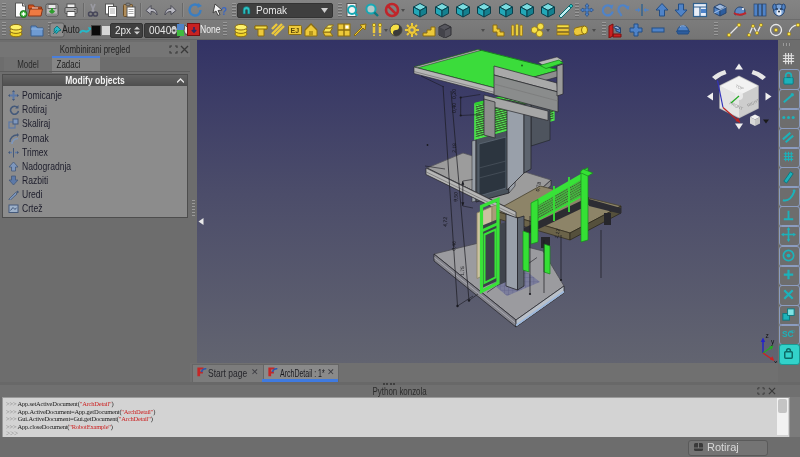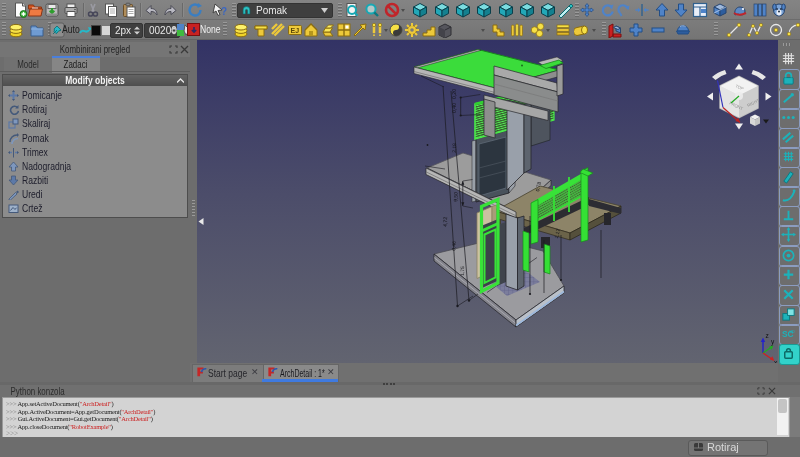--- a/index.html
+++ b/index.html
@@ -223,21 +223,21 @@
   </svg>
 <div class="abs" style="left:91px;top:25px;width:8px;height:9px;background:#0a0a0a;border:1px solid #444"></div>
 <div class="abs" style="left:101px;top:25px;width:8px;height:9px;background:#d6d6d6;border:1px solid #777"></div>
 <div class="combo" style="left:110px;top:22.5px;width:31px;height:13px">
     <span style="position:absolute;left:4px;top:1px">2px</span>
 <svg style="position:absolute;right:2px;top:2px" width="6" height="9" viewBox="0 0 6 9">
       <path d="M0 3.5 3 .5l3 3zM0 5.5l3 3 3-3z" fill="#cfcfcf"></path>
     </svg>
   </div>
 <div class="combo" style="left:144px;top:22.5px;width:34px;height:13px">
-    <span style="position:absolute;left:4px;top:1px">00200</span>
+    <span style="position:absolute;left:4px;top:1px">00400</span>
 <svg style="position:absolute;right:2px;top:2px" width="6" height="9" viewBox="0 0 6 9">
       <path d="M0 3.5 3 .5l3 3zM0 5.5l3 3 3-3z" fill="#cfcfcf"></path>
     </svg>
   </div>
 <svg class="i" style="left:176px;top:21.5px;width:16px;height:16px" viewBox="0 0 16 16">
     <rect x="1" y="2" width="7" height="6" fill="#4f83c8"></rect>
     <rect x="1" y="8" width="7" height="6" fill="#3fba3f"></rect>
     <path d="M9 3l5 5-4 5-2-4z" fill="#e8e8e8" stroke="#555"></path>
   </svg>
 <svg class="i" style="left:185.5px;top:21.5px;width:16px;height:16px" viewBox="0 0 16 16">
@@ -370,21 +370,21 @@
   </svg>
 <div class="abs" style="left:0;top:42px;width:190px;height:15px;background:#757575"></div>
 <div class="abs" style="left:0;top:42px;width:190px;height:15px;text-align:center;font-size:11px;color:#252525;line-height:15px"><span class="sxc" style="display:inline-block">Kombinirani pregled</span></div>
 <svg class="abs" style="left:169px;top:45px" width="9" height="9" viewBox="0 0 9 9">
     <path d="M1 3V1h2M6 1h2v2M8 6v2H6M3 8H1V6" fill="none" stroke="#3a3a3a" stroke-width="1.1"></path>
   </svg>
 <svg class="abs" style="left:180px;top:45px" width="9" height="9" viewBox="0 0 9 9">
     <path d="M1 1l7 7M8 1 1 8" stroke="#3a3a3a" stroke-width="1.3"></path>
   </svg>
 <div class="abs" style="left:4px;top:57px;width:48px;height:14px;background:#717171;font-size:11px;color:#2a2a2a;text-align:center;line-height:14px"><span class="sxc" style="display:inline-block">Model</span></div>
-<div class="abs" style="left:52px;top:56px;width:48px;height:15px;background:#868686;border-top:2px solid #4a7fdb;font-size:11px;color:#1d1d1d;text-align:center;line-height:13px"><span class="sxc" style="display:inline-block">Zadaci</span></div>
+<div class="abs" style="left:52px;top:56px;width:48px;height:15px;background:#868686;border-top:2px solid #4a7fdb;font-size:11px;color:#1d1d1d;text-align:left;line-height:13px"><span class="sxc" style="display:inline-block">Zadaci</span></div>
 <div class="abs" style="left:0;top:71px;width:190px;height:1px;background:#5c5c5c"></div>
 <div class="abs" style="left:2px;top:74px;width:184px;height:142px;background:#8c8c8c;border:1px solid #4d4d4d"></div>
 <div class="abs" style="left:3px;top:75px;width:184px;height:11px;background:linear-gradient(#646464,#4e4e4e);color:#f2f2f2;font-size:10px;font-weight:bold;text-align:center;line-height:11px"><span style="display:inline-block;transform:scaleX(.85);transform-origin:50% 50%">Modify objects</span></div>
 <svg class="abs" style="left:177px;top:78px" width="7" height="5" viewBox="0 0 7 5">
     <path d="M0 4.5 3.5 1 7 4.5" fill="none" stroke="#e8e8e8" stroke-width="1.3"></path>
   </svg>
 <svg class="abs" style="left:8px;top:90px" width="11" height="11" viewBox="0 0 11 11">
     <path d="M5.5 1.5v8M1.5 5.5h8" stroke="#5c79a8" stroke-width="2"></path>
     <path d="M5.5 0 7 2H4zM5.5 11 4 9h3zM0 5.5 2 4v3zM11 5.5 9 7V4z" fill="#44597a"></path>
   </svg>
@@ -516,21 +516,21 @@
 <svg class="abs" style="left:267px;top:366px" width="11" height="11" viewBox="0 0 16 16">
     <path d="M2 2h9v3H6v3h4v3H6v4H2z" fill="#c42727"></path>
     <path d="M8 9a6 6 0 0 1 7-5" fill="none" stroke="#2a56b0" stroke-width="2.2"></path>
   </svg>
 <div class="abs" style="left:280px;top:367.5px;font-size:10px;color:#1a1a1f;transform:scaleX(.7);transform-origin:0 50%">ArchDetail : 1*</div>
 <div class="abs" style="left:327px;top:367px;font-size:9px;color:#3c3c42">✕</div>
 <div class="abs" style="left:262px;top:379px;width:76px;height:3px;background:#3f7ae0"></div>
 <div class="abs" style="left:0;top:382px;width:800px;height:3px;background:#686868"></div>
 <div class="abs" style="left:383px;top:382.5px;width:14px;height:2px;background-image:repeating-linear-gradient(90deg,#3f3f3f 0 2px,transparent 2px 3.5px)"></div>
 <div class="abs" style="left:0;top:385px;width:800px;height:12px;background:#707070"></div>
-<div class="abs" style="left:0;top:385px;width:800px;height:12px;font-size:11px;line-height:12px;color:#2c2c2c"><span class="sxc" style="display:inline-block">Python konzola</span></div>
+<div class="abs" style="left:0;top:385px;width:800px;height:12px;text-align:center;font-size:11px;line-height:12px;color:#2c2c2c"><span class="sxc" style="display:inline-block">Python konzola</span></div>
 <svg class="abs" style="left:757px;top:387px" width="8" height="8" viewBox="0 0 9 9">
     <path d="M1 3V1h2M6 1h2v2M8 6v2H6M3 8H1V6" fill="none" stroke="#3a3a3a" stroke-width="1.1"></path>
   </svg>
 <svg class="abs" style="left:768px;top:387px" width="8" height="8" viewBox="0 0 9 9">
     <path d="M1 1l7 7M8 1 1 8" stroke="#3a3a3a" stroke-width="1.3"></path>
   </svg>
 <div class="abs" style="left:2px;top:397px;width:786px;height:39px;background:#d3d3d3;border:1px solid #9a9a9a;border-bottom-color:#bdbdbd"></div>
 <div class="abs" style="left:6px;top:400px;font-family:'Liberation Serif',serif;font-size:6.5px;letter-spacing:-0.2px;white-space:pre;color:#1a1a1a"><span style="color:#8a8a8a">&gt;&gt;&gt; </span>App.setActiveDocument(<span style="color:#cc2020">"ArchDetail"</span>)</div>
 <div class="abs" style="left:6px;top:407.5px;font-family:'Liberation Serif',serif;font-size:6.5px;letter-spacing:-0.2px;white-space:pre;color:#1a1a1a"><span style="color:#8a8a8a">&gt;&gt;&gt; </span>App.ActiveDocument=App.getDocument(<span style="color:#cc2020">"ArchDetail"</span>)</div>
 <div class="abs" style="left:6px;top:415px;font-family:'Liberation Serif',serif;font-size:6.5px;letter-spacing:-0.2px;white-space:pre;color:#1a1a1a"><span style="color:#8a8a8a">&gt;&gt;&gt; </span>Gui.ActiveDocument=Gui.getDocument(<span style="color:#cc2020">"ArchDetail"</span>)</div>

